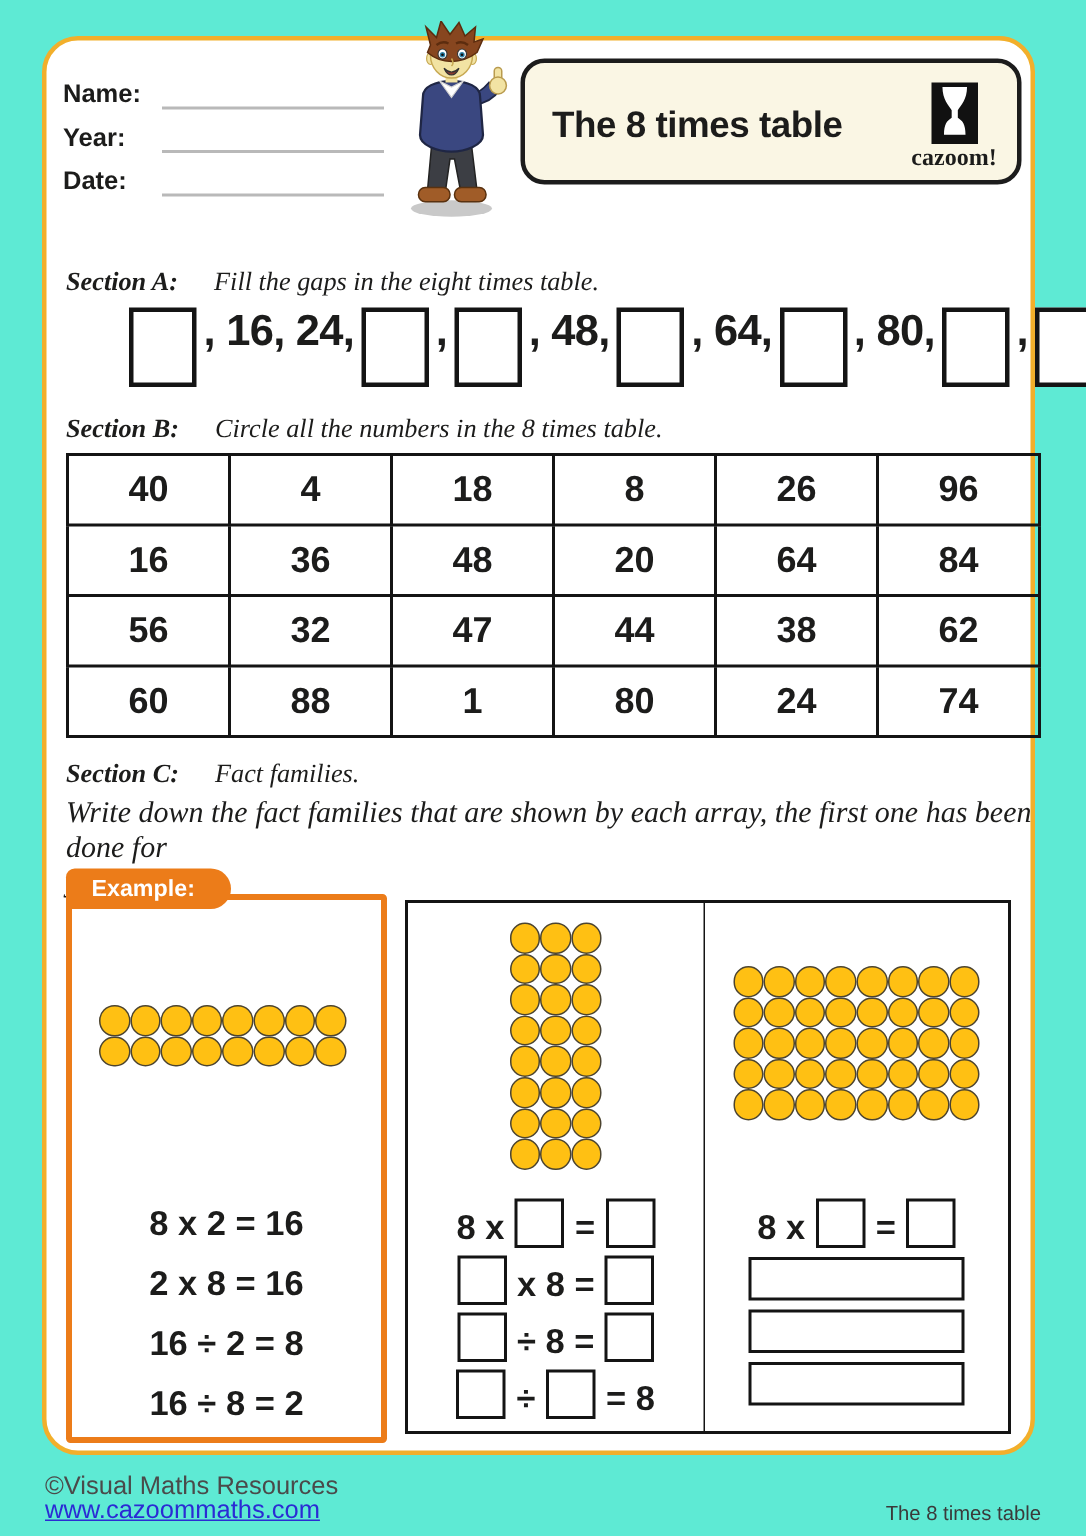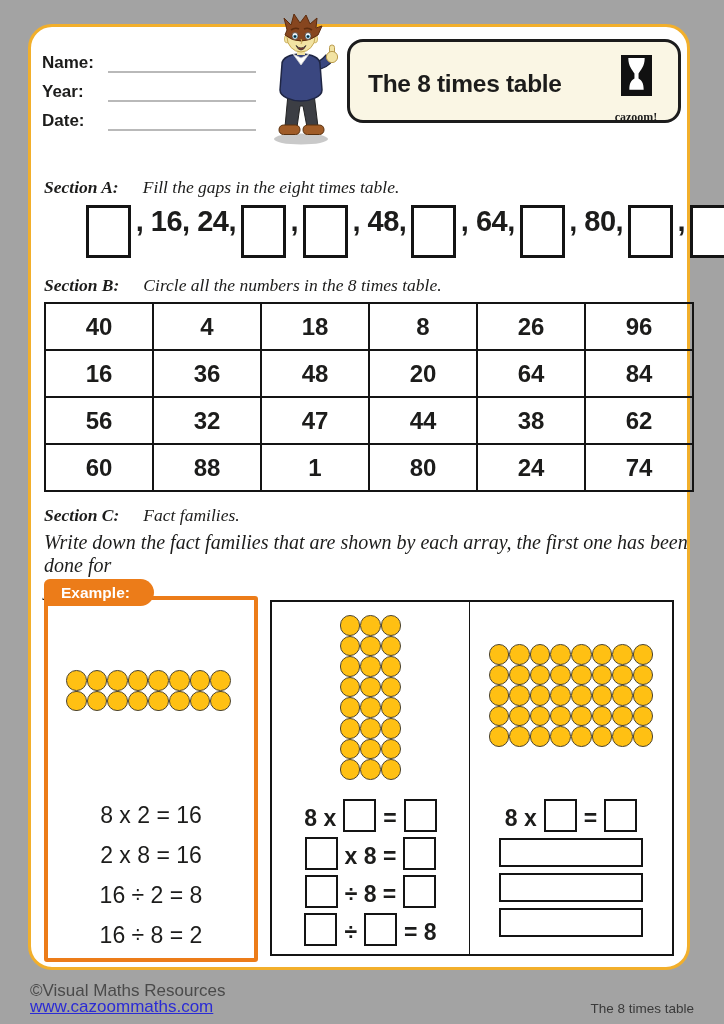--- a/index.html
+++ b/index.html
@@ -1,32 +1,32 @@
 <!DOCTYPE html>
 <html><head>
 <meta charset="utf-8">
 <style>
   html,body{margin:0;padding:0;background:#fff;}
-  .page{position:relative;width:724px;height:1024px;background:#a3a3a3;overflow:hidden;
+  .page{position:relative;width:724px;height:1024px;background:#5eead4;overflow:hidden;
         font-family:"Liberation Sans",sans-serif;color:#1c1c1b;}
   .page-border{position:absolute;left:28px;top:24px;width:656px;height:940px;
         border:3.5px solid #F2AF2B;border-radius:24px;background:#fff;}
 
   
   .fields{position:absolute;left:42px;top:44px;}
   .field-row{display:flex;align-items:flex-end;height:29px;}
   .field-label{font-weight:bold;font-size:17px;width:62px;}
   .write-line{width:148px;height:20px;border-bottom:2px solid #b9b9b9;margin-left:4px;}
   .mascot{position:absolute;left:248px;top:14px;width:110px;height:132px;}
   .title-box{position:absolute;left:347px;top:39px;width:334px;height:84px;background:#FAF6E4;
         border:3px solid #1c1c1c;border-radius:16px;box-sizing:border-box;}
   .title-text{position:absolute;left:18px;top:28px;font-size:24.5px;font-weight:bold;letter-spacing:-0.3px;}
   .logo{position:absolute;right:10px;top:13px;width:64px;text-align:center;}
   .logo-box{width:31px;height:41px;background:#111;margin:0 auto;display:flex;align-items:center;justify-content:center;}
-  .logo-text{font-family:"Liberation Serif",serif;font-weight:bold;font-size:12px;margin-top:14px;}
+  .logo-text{font-family:"Liberation Serif",serif;font-weight:bold;font-size:16px;margin-top:1px;}
 
   
   .sec-heading{position:absolute;left:44px;font-family:"Liberation Serif",serif;font-size:17.5px;}
   .bold-it{font-weight:bold;font-style:italic;}
   .instr{font-style:italic;margin-left:24px;}
 
   
   .seq-row{position:absolute;left:44px;top:205px;width:649px;display:flex;align-items:flex-start;justify-content:space-between;margin-left:42px;}
   .seq-box{width:45px;height:53px;border:3px solid #141414;background:#fff;flex:none;box-sizing:border-box;}
   .seq-text{font-weight:bold;font-size:29px;white-space:pre;letter-spacing:-0.5px;}
@@ -49,21 +49,21 @@
 
   .dots{display:grid;--dot:20.6px;width:max-content;}
   .dot{width:var(--dot);height:var(--dot);border-radius:50%;background:#FFC013;
         border:1.6px solid #4c4430;box-sizing:border-box;}
   .dots-example{position:absolute;left:18px;top:70px;}
   .dots-p2{margin:13px auto 0;}
   .dots-p3{margin:42px auto 0;}
 
   .ex-eqs{position:absolute;left:0;top:202px;width:100%;display:flex;flex-direction:column;
         align-items:center;gap:13px;}
-  .eq-line{font-weight:normal;font-size:23px;}
+  .eq-line{font-weight:bold;font-size:23px;}
   .eq-rows{position:absolute;left:0;top:196px;width:100%;display:flex;flex-direction:column;
         gap:4px;align-items:center;}
   .eq-row{display:flex;align-items:flex-end;gap:7px;height:34px;}
   .eq-text{font-weight:bold;font-size:23px;white-space:pre;}
   .eq-box{width:33px;height:33px;border:2.5px solid #141414;background:#fff;flex:none;box-sizing:border-box;}
   .p3-content{position:absolute;left:0;top:196px;width:100%;display:flex;flex-direction:column;
         align-items:center;gap:6px;}
   .answer-line{width:144px;height:29px;border:2.5px solid #141414;background:#fff;box-sizing:border-box;}
 
   

